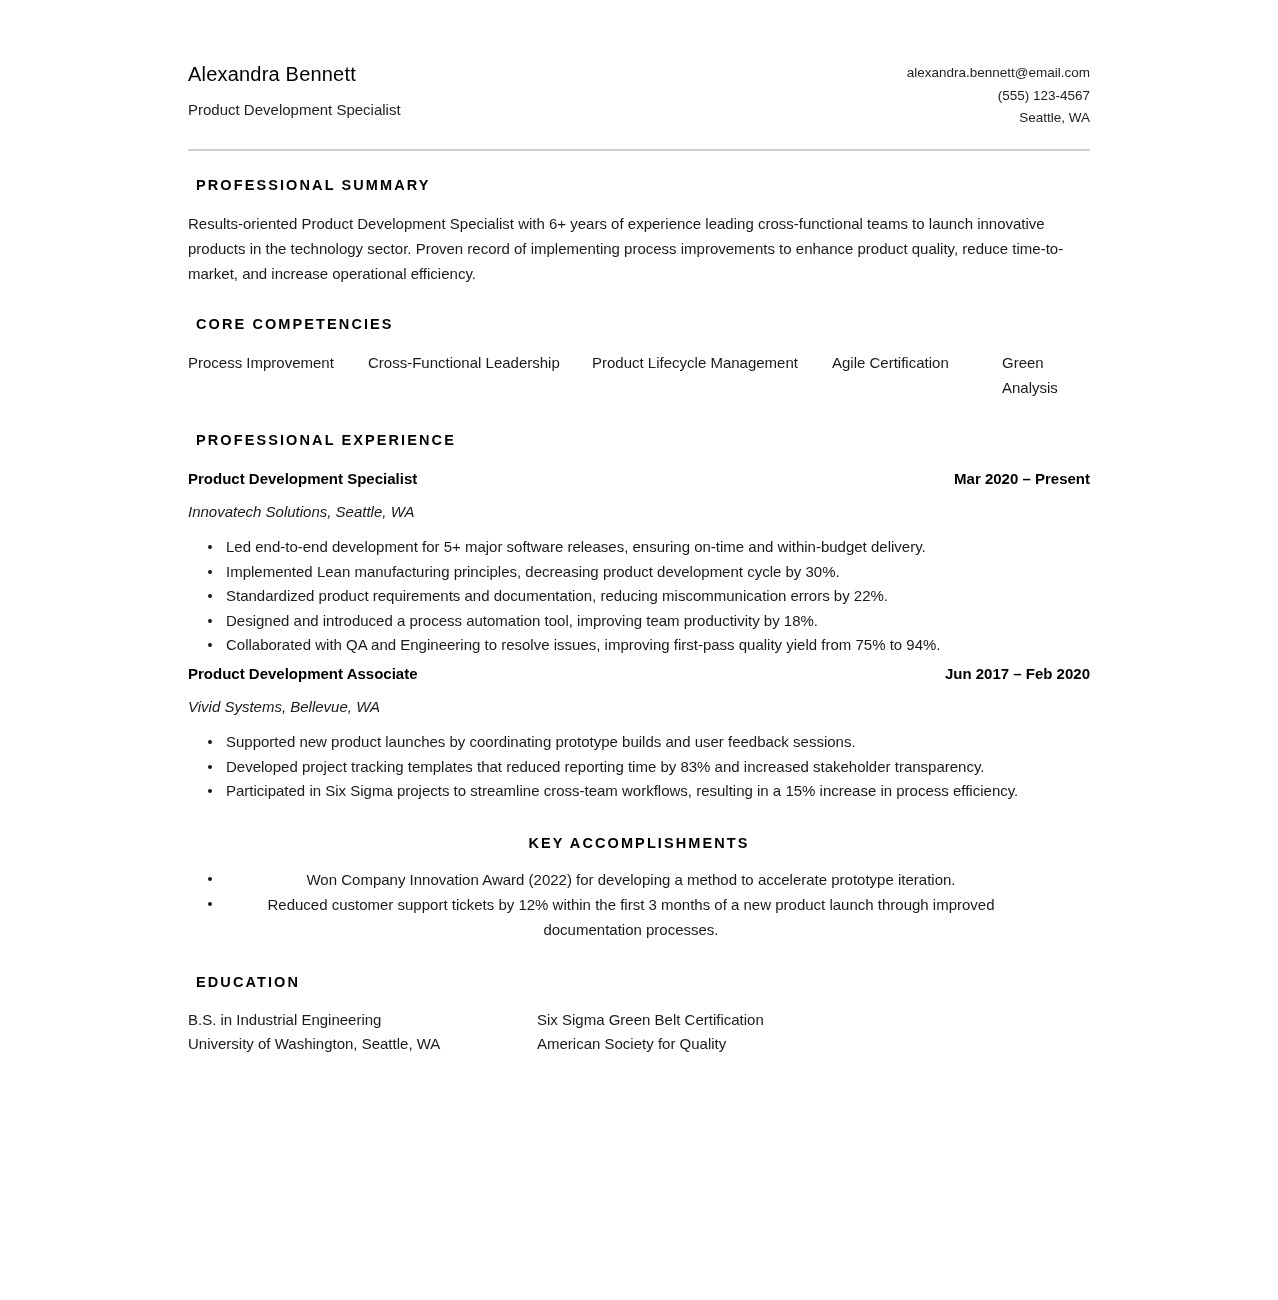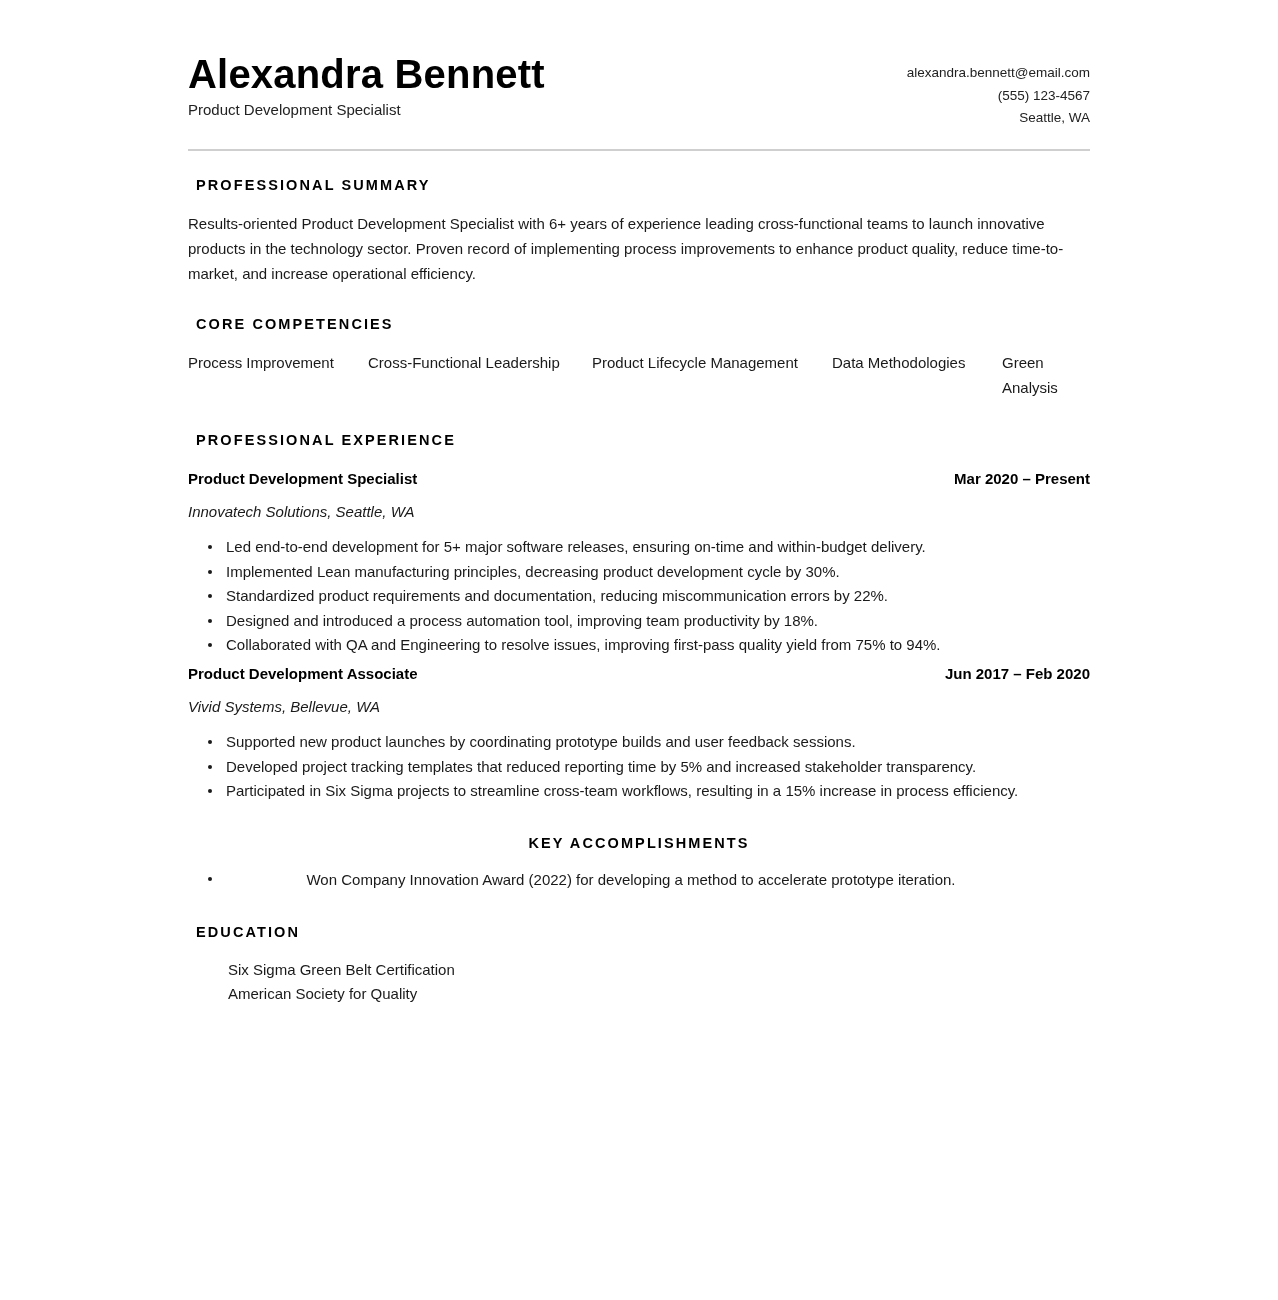--- a/index.html
+++ b/index.html
@@ -29,22 +29,22 @@
     width: 902px;
   }
 
   
   .header {
     position: relative;
     padding-top: 57px;
     min-height: 72px;
   }
   .name {
-    font-size: 40px;
-    font-weight: bold;
+    font-size: 20px;
+    font-weight: normal;
     letter-spacing: 0.2px;
     line-height: 34px;
     color: #000000;
     margin: 0;
   }
   .subtitle {
     font-size: 15px;
     line-height: 20px;
     color: #222222;
     margin-top: 9px;
@@ -218,21 +218,21 @@
       <h2 class="section-title">PROFESSIONAL SUMMARY</h2>
       <p class="summary-text">Results-oriented Product Development Specialist with 6+ years of experience leading cross-functional teams to launch innovative products in the technology sector. Proven record of implementing process improvements to enhance product quality, reduce time-to-market, and increase operational efficiency.</p>
     </div>
 
     <div class="section s-core">
       <h2 class="section-title">CORE COMPETENCIES</h2>
       <div class="comp-grid">
         <div class="comp-col c0">Process Improvement</div>
         <div class="comp-col c1">Cross-Functional Leadership</div>
         <div class="comp-col c2">Product Lifecycle Management</div>
-        <div class="comp-col c3">Data Methodologies</div>
+        <div class="comp-col c3">Agile Certification</div>
         <div class="comp-col c4">Green Analysis</div>
       </div>
     </div>
 
     <div class="section s-exp">
       <h2 class="section-title">PROFESSIONAL EXPERIENCE</h2>
 
       <div class="job first">
         <div class="job-head">
           <div class="job-title">Product Development Specialist</div>
@@ -249,36 +249,41 @@
       </div>
 
       <div class="job job2">
         <div class="job-head">
           <div class="job-title">Product Development Associate</div>
           <div class="job-dates">Jun 2017 – Feb 2020</div>
         </div>
         <div class="job-company">Vivid Systems, Bellevue, WA</div>
         <ul class="bullets">
           <li>Supported new product launches by coordinating prototype builds and user feedback sessions.</li>
-          <li>Developed project tracking templates that reduced reporting time by 5% and increased stakeholder transparency.</li>
+          <li>Developed project tracking templates that reduced reporting time by 83% and increased stakeholder transparency.</li>
           <li>Participated in Six Sigma projects to streamline cross-team workflows, resulting in a 15% increase in process efficiency.</li>
         </ul>
       </div>
     </div>
 
     <div class="section s-key">
       <h2 class="section-title">KEY ACCOMPLISHMENTS</h2>
       <ul class="key-bullets">
         <li>Won Company Innovation Award (2022) for developing a method to accelerate prototype iteration.</li>
+        <li>Reduced customer support tickets by 12% within the first 3 months of a new product launch through improved documentation processes.</li>
       </ul>
     </div>
 
     <div class="section s-edu">
       <h2 class="section-title">EDUCATION</h2>
       <div class="edu-grid">
+        <div class="edu-col e0">
+          <div>B.S. in Industrial Engineering</div>
+          <div class="edu-line2">University of Washington, Seattle, WA</div>
+        </div>
         <div class="edu-col e1">
           <div>Six Sigma Green Belt Certification</div>
           <div class="edu-line2">American Society for Quality</div>
         </div>
       </div>
     </div>
 
   </div>
 </div>
 

